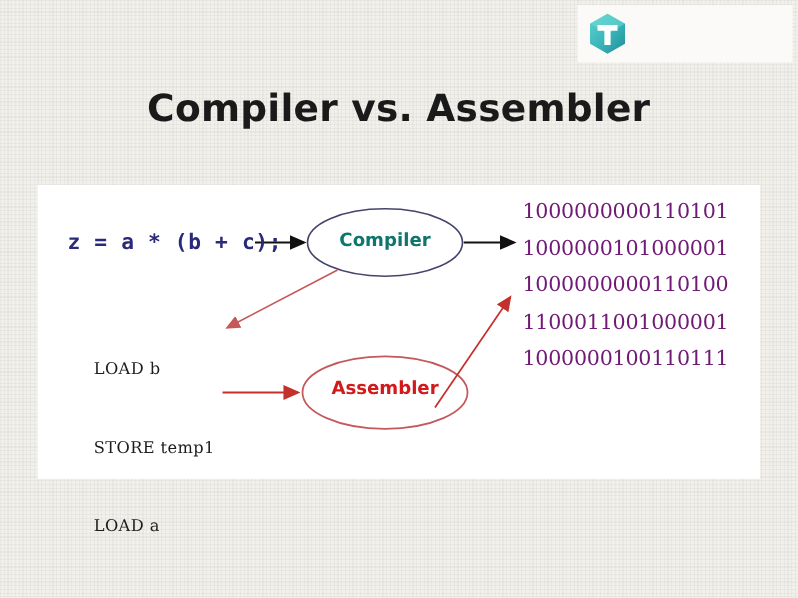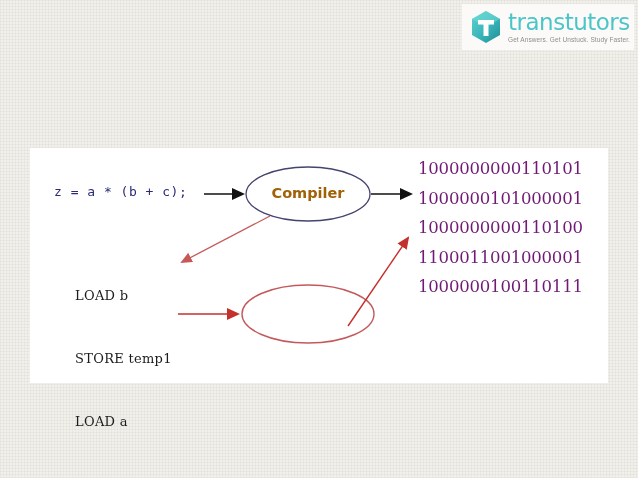--- a/index.html
+++ b/index.html
@@ -97,22 +97,22 @@
 
   .code-text {
     position: absolute;
     font-family: "DejaVu Sans Mono", monospace;
     white-space: pre;
   }
 
   #source-code {
     left: 24px;
     top: 36px;
-    font-size: 13px;
-    font-weight: normal;
+    font-size: 17px;
+    font-weight: bold;
     color: #2a2a7a;
     letter-spacing: 0.5px;
   }
 
   #assembly-block {
     left: 45px;
     top: 95px;
     font-size: 13px;
     color: #1c1c1c;
     line-height: 21px;
@@ -137,21 +137,21 @@
     position: absolute;
     font-weight: bold;
     font-family: "DejaVu Sans", sans-serif;
     font-size: 14.5px;
     text-align: center;
   }
   #compiler-label {
     left: 218px;
     top: 37px;
     width: 120px;
-    color: #a16207;
+    color: #0f766e;
   }
   #assembler-label {
     left: 212px;
     top: 155px;
     width: 132px;
     color: #d2191c;
   }
 </style>
 </head>
 <body>
@@ -164,26 +164,23 @@
         <linearGradient id="hexgrad" x1="0" y1="0" x2="1" y2="1">
           <stop offset="0%" stop-color="#5fd3d0"></stop>
           <stop offset="55%" stop-color="#38b4b8"></stop>
           <stop offset="100%" stop-color="#1f8e96"></stop>
         </linearGradient>
       </defs>
       <polygon points="32,2 60,18 60,50 32,66 4,50 4,18" fill="url(#hexgrad)"></polygon>
       <polygon points="32,2 60,18 32,34 4,18" fill="#6fdad6" opacity="0.55"></polygon>
       <path d="M16 20 H48 V29 H37 V52 H27 V29 H16 Z" fill="#ffffff"></path>
     </svg>
-    <div id="logo-text-wrap">
-      <span id="logo-wordmark">transtutors</span>
-      <span id="logo-tagline">Get Answers. Get Unstuck. Study Faster.</span>
-    </div>
   </div>
 
+  <div id="slide-title">Compiler vs. Assembler</div>
 
   <div id="diagram-panel">
 
     <svg id="diagram-svg" width="578" height="235">
       <defs>
         <marker id="ah-black" markerWidth="9" markerHeight="9" refX="7.5" refY="4" orient="auto">
           <path d="M0,0 L9,4 L0,8 z" fill="#111111"></path>
         </marker>
         <marker id="ah-red" markerWidth="9" markerHeight="9" refX="7.5" refY="4" orient="auto">
           <path d="M0,0 L9,4 L0,8 z" fill="#c4302b"></path>
@@ -220,15 +217,16 @@
 
     <div id="binary-block">
       <span class="bin-line">1000000000110101</span>
       <span class="bin-line">1000000101000001</span>
       <span class="bin-line">1000000000110100</span>
       <span class="bin-line">1100011001000001</span>
       <span class="bin-line">1000000100110111</span>
     </div>
 
     <div class="node-label" id="compiler-label">Compiler</div>
+    <div class="node-label" id="assembler-label">Assembler</div>
 
   </div>
 </div>
 
 </body></html>

